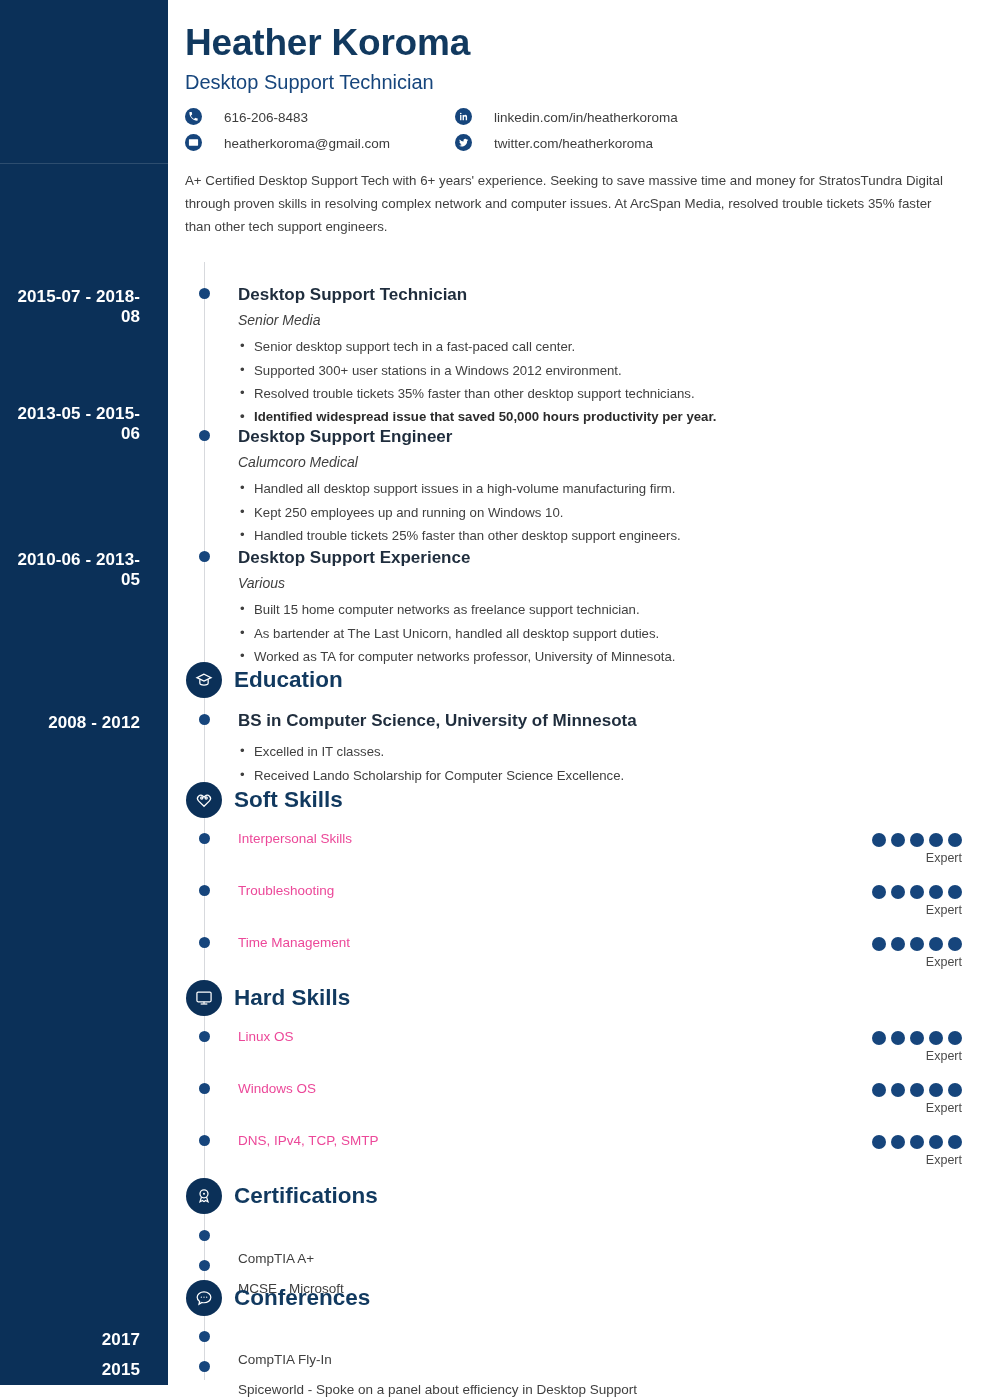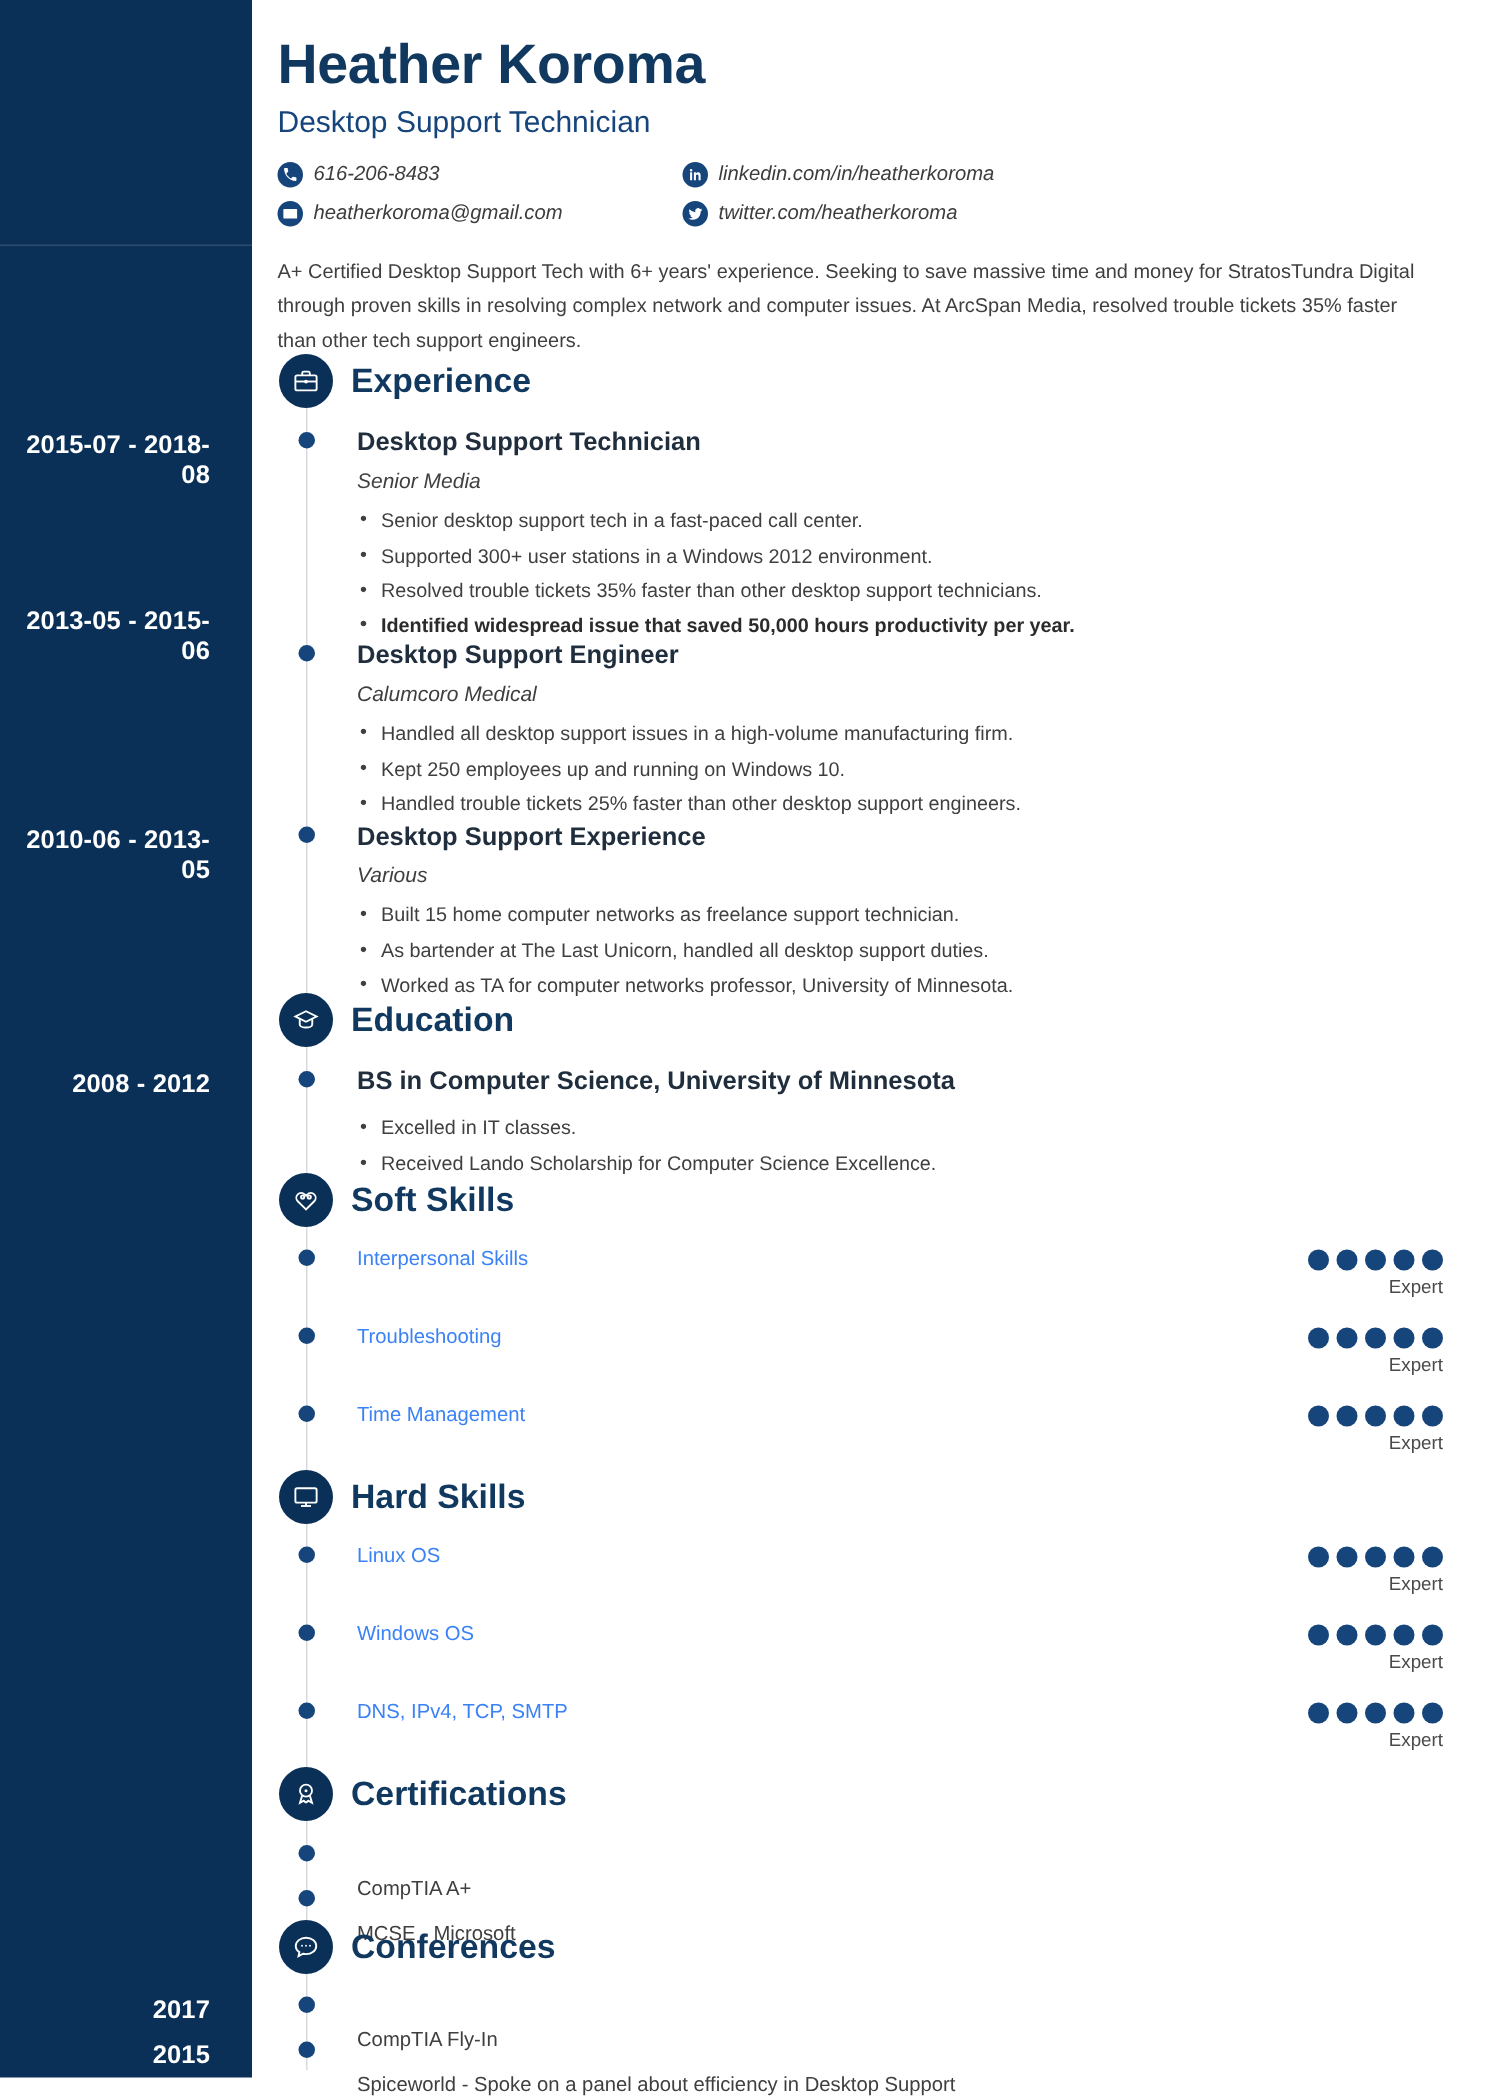--- a/index.html
+++ b/index.html
@@ -72,25 +72,24 @@
 
   .contacts {
     margin-top: 14px;
     display: grid;
     grid-template-columns: 270px auto;
     row-gap: 9px;
     column-gap: 0;
   }
   .contact {
     display: flex;
-    align-items: flex-start;
-    gap: 7px;
+    align-items: flex-end;
+    gap: 22px;
     font-size: 13.5px;
     color: #3d3d3d;
-    font-style: italic;
   }
   .cicon {
     width: 17px; height: 17px;
     border-radius: 50%;
     background: var(--accent);
     display: inline-flex;
     align-items: center;
     justify-content: center;
     flex: 0 0 17px;
   }
@@ -179,21 +178,21 @@
     position: absolute;
     left: 2px;
     top: -1px;
     color: #3f3f3f;
   }
   ul.bullets li.strong { font-weight: bold; color: #2b2b2b; }
 
   
   .skill-label {
     font-size: 13.5px;
-    color: #3b82f6;
+    color: #ec4899;
   }
   .skill-rating {
     position: absolute;
     right: 28px;
     text-align: right;
     width: 150px;
   }
   .dots-row { display: flex; justify-content: flex-end; gap: 5px; }
   .rdot {
     width: 14px; height: 14px;
@@ -257,31 +256,20 @@
               <path d="M22 5.9c-.7.3-1.5.5-2.3.6.8-.5 1.5-1.3 1.8-2.3-.8.5-1.7.8-2.6 1A4 4 0 0 0 12 8.8c0 .3 0 .6.1.9a11.5 11.5 0 0 1-8.4-4.3 4 4 0 0 0 1.3 5.4c-.7 0-1.3-.2-1.8-.5 0 2 1.4 3.6 3.2 4a4 4 0 0 1-1.8.1 4 4 0 0 0 3.7 2.8A8.1 8.1 0 0 1 2 18.9a11.4 11.4 0 0 0 6.3 1.8c7.5 0 11.6-6.2 11.6-11.6v-.5c.8-.6 1.5-1.3 2.1-2.1z"></path>
             </svg>
         </span>
         <span>twitter.com/heatherkoroma</span>
       </div>
     </div>
   </div>
 
   <div class="summary">A+ Certified Desktop Support Tech with 6+ years' experience. Seeking to save massive time and money for StratosTundra Digital through proven skills in resolving complex network and computer issues. At ArcSpan Media, resolved trouble tickets 35% faster than other tech support engineers.</div>
 
-  <div class="section-head" style="top:236px">
-    <span class="sec-icon">
-      <svg viewBox="0 0 24 24">
-        <rect x="3.5" y="7.5" width="17" height="12" rx="1.4"></rect>
-        <path d="M9 7.5V5.6c0-.6.5-1.1 1.1-1.1h3.8c.6 0 1.1.5 1.1 1.1v1.9"></path>
-        <line x1="3.5" y1="12.4" x2="20.5" y2="12.4"></line>
-        <circle cx="12" cy="12.4" r="1.5" class="fillw"></circle>
-      </svg>
-    </span>
-    <span class="sec-title">Experience</span>
-  </div>
 
   <div class="date" style="top:287px">2015-07 - 2018-08</div>
   <div class="dot" style="top:288px"></div>
   <div class="entry" style="top:285px">
     <div class="role">Desktop Support Technician</div>
     <div class="org">Senior Media</div>
     <ul class="bullets">
       <li>Senior desktop support tech in a fast-paced call center.</li>
       <li>Supported 300+ user stations in a Windows 2012 environment.</li>
       <li>Resolved trouble tickets 35% faster than other desktop support technicians.</li>

